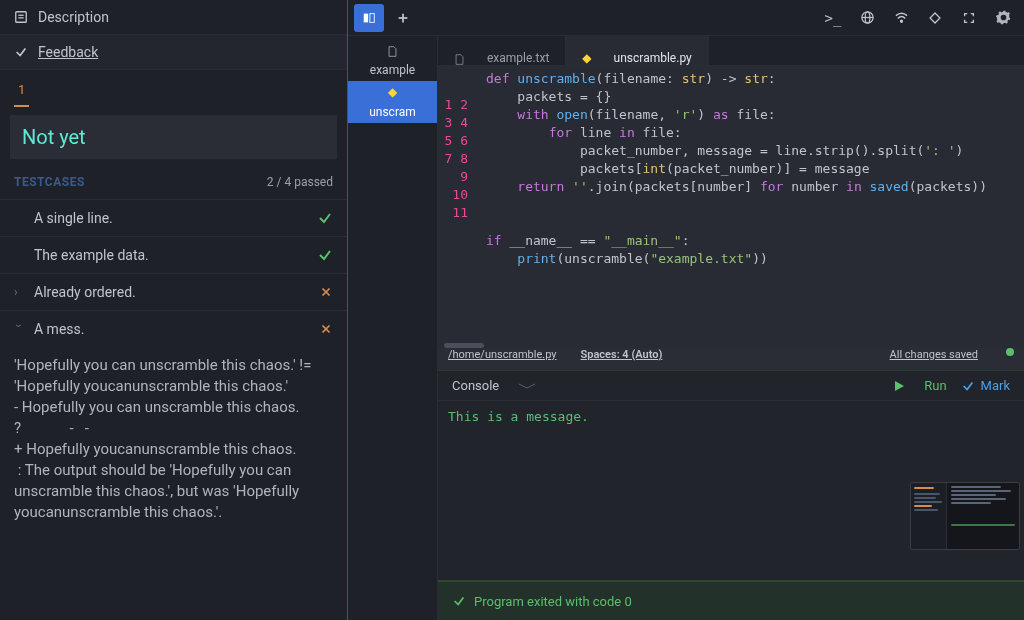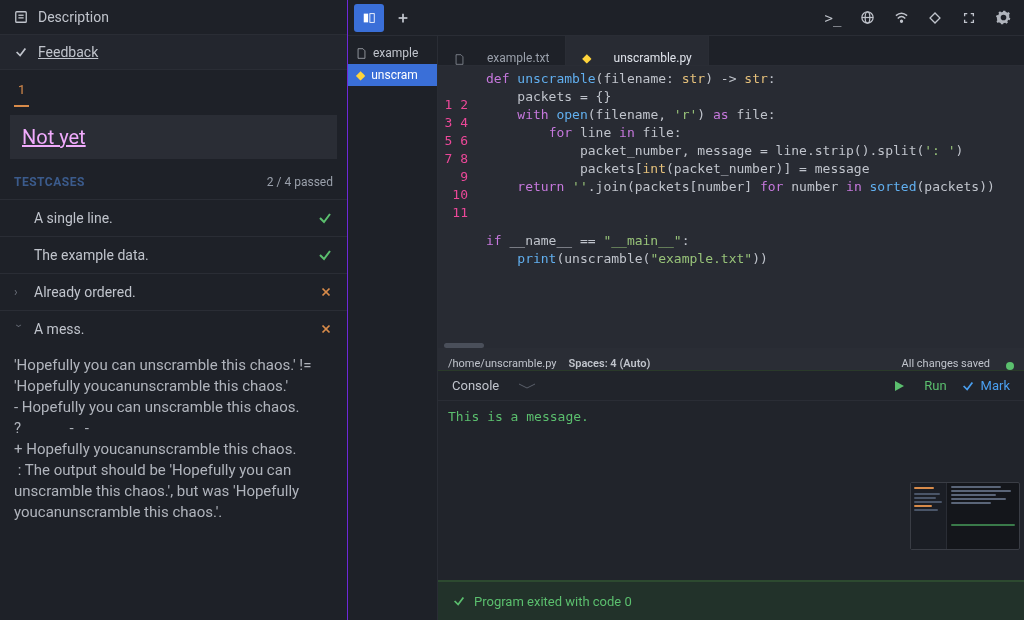--- a/index.html
+++ b/index.html
@@ -38,22 +38,21 @@
     display: inline-block;
     padding: 6px 4px 8px;
     color: #d88b4a;
     border-bottom: 2px solid #d88b4a;
   }
   .status-box {
     background: #2a2d35;
     margin: 8px 10px 10px;
     padding: 10px 12px;
     font-size: 20px;
-    color: #f0abfc;
-    text-decoration: underline;
+    color: #5eead4;
   }
   .testcases-header {
     display: flex;
     justify-content: space-between;
     padding: 6px 14px 10px;
     font-size: 12px;
   }
   .tc-label { font-weight: 700; letter-spacing: 0.5px; color: #3b5b8c; }
   .tc-count { color: #9aa0ab; }
   .testcase {
@@ -117,20 +116,21 @@
     padding-top: 6px;
   }
   .file-item {
     display: flex;
     align-items: center;
     gap: 6px;
     padding: 4px 8px;
     cursor: pointer;
     white-space: nowrap;
     overflow: hidden;
+    flex-direction: column;
   }
   .file-item.selected { background: #3a6fd8; color: #fff; }
   .editor-pane {
     flex: 1;
     display: flex;
     flex-direction: column;
     min-width: 0;
   }
   .tabs {
     display: flex;
@@ -172,26 +172,27 @@
   .code-body { padding: 4px 8px; white-space: pre; color: #c0c4cc; }
   .kw { color: #c678dd; }
   .fn { color: #61afef; }
   .str { color: #98c379; }
   .builtin { color: #e5c07b; }
   .def { color: #c678dd; }
   .statusbar {
     height: 22px;
     background: #2a2d35;
     display: flex;
-    align-items: flex-end;
+    align-items: flex-start;
     font-size: 11px;
     padding: 0 10px;
-    gap: 12px;
+    gap: 24px;
     color: #c0c4cc;
     position: relative;
+    text-decoration: underline;
   }
   .statusbar .spacer { flex: 1; }
   .saved-dot {
     width: 8px; height: 8px; border-radius: 50%;
     background: #5bbf6e; display: inline-block; margin-left: 4px;
   }
   .scroll-thumb {
     position: absolute;
     top: -5px;
     left: 6px;
@@ -428,21 +429,21 @@
 8
 9
 10
 11</div>
         <div class="code-body"><span class="def">def</span> <span class="fn">unscramble</span>(filename: <span class="builtin">str</span>) -&gt; <span class="builtin">str</span>:
     packets = {}
     <span class="kw">with</span> <span class="fn">open</span>(filename, <span class="str">'r'</span>) <span class="kw">as</span> file:
         <span class="kw">for</span> line <span class="kw">in</span> file:
             packet_number, message = line.strip().split(<span class="str">': '</span>)
             packets[<span class="builtin">int</span>(packet_number)] = message
-    <span class="kw">return</span> <span class="str">''</span>.join(packets[number] <span class="kw">for</span> number <span class="kw">in</span> <span class="fn">sorted</span>(packets))
+    <span class="kw">return</span> <span class="str">''</span>.join(packets[number] <span class="kw">for</span> number <span class="kw">in</span> <span class="fn">saved</span>(packets))
 
 
 <span class="kw">if</span> __name__ == <span class="str">"__main__"</span>:
     <span class="fn">print</span>(unscramble(<span class="str">"example.txt"</span>))</div>
       </div>
 
       <div class="statusbar">
         <div class="scroll-thumb"></div>
         <span>/home/unscramble.py</span>
         <span style="font-weight:600;">Spaces: 4 (Auto)</span>

